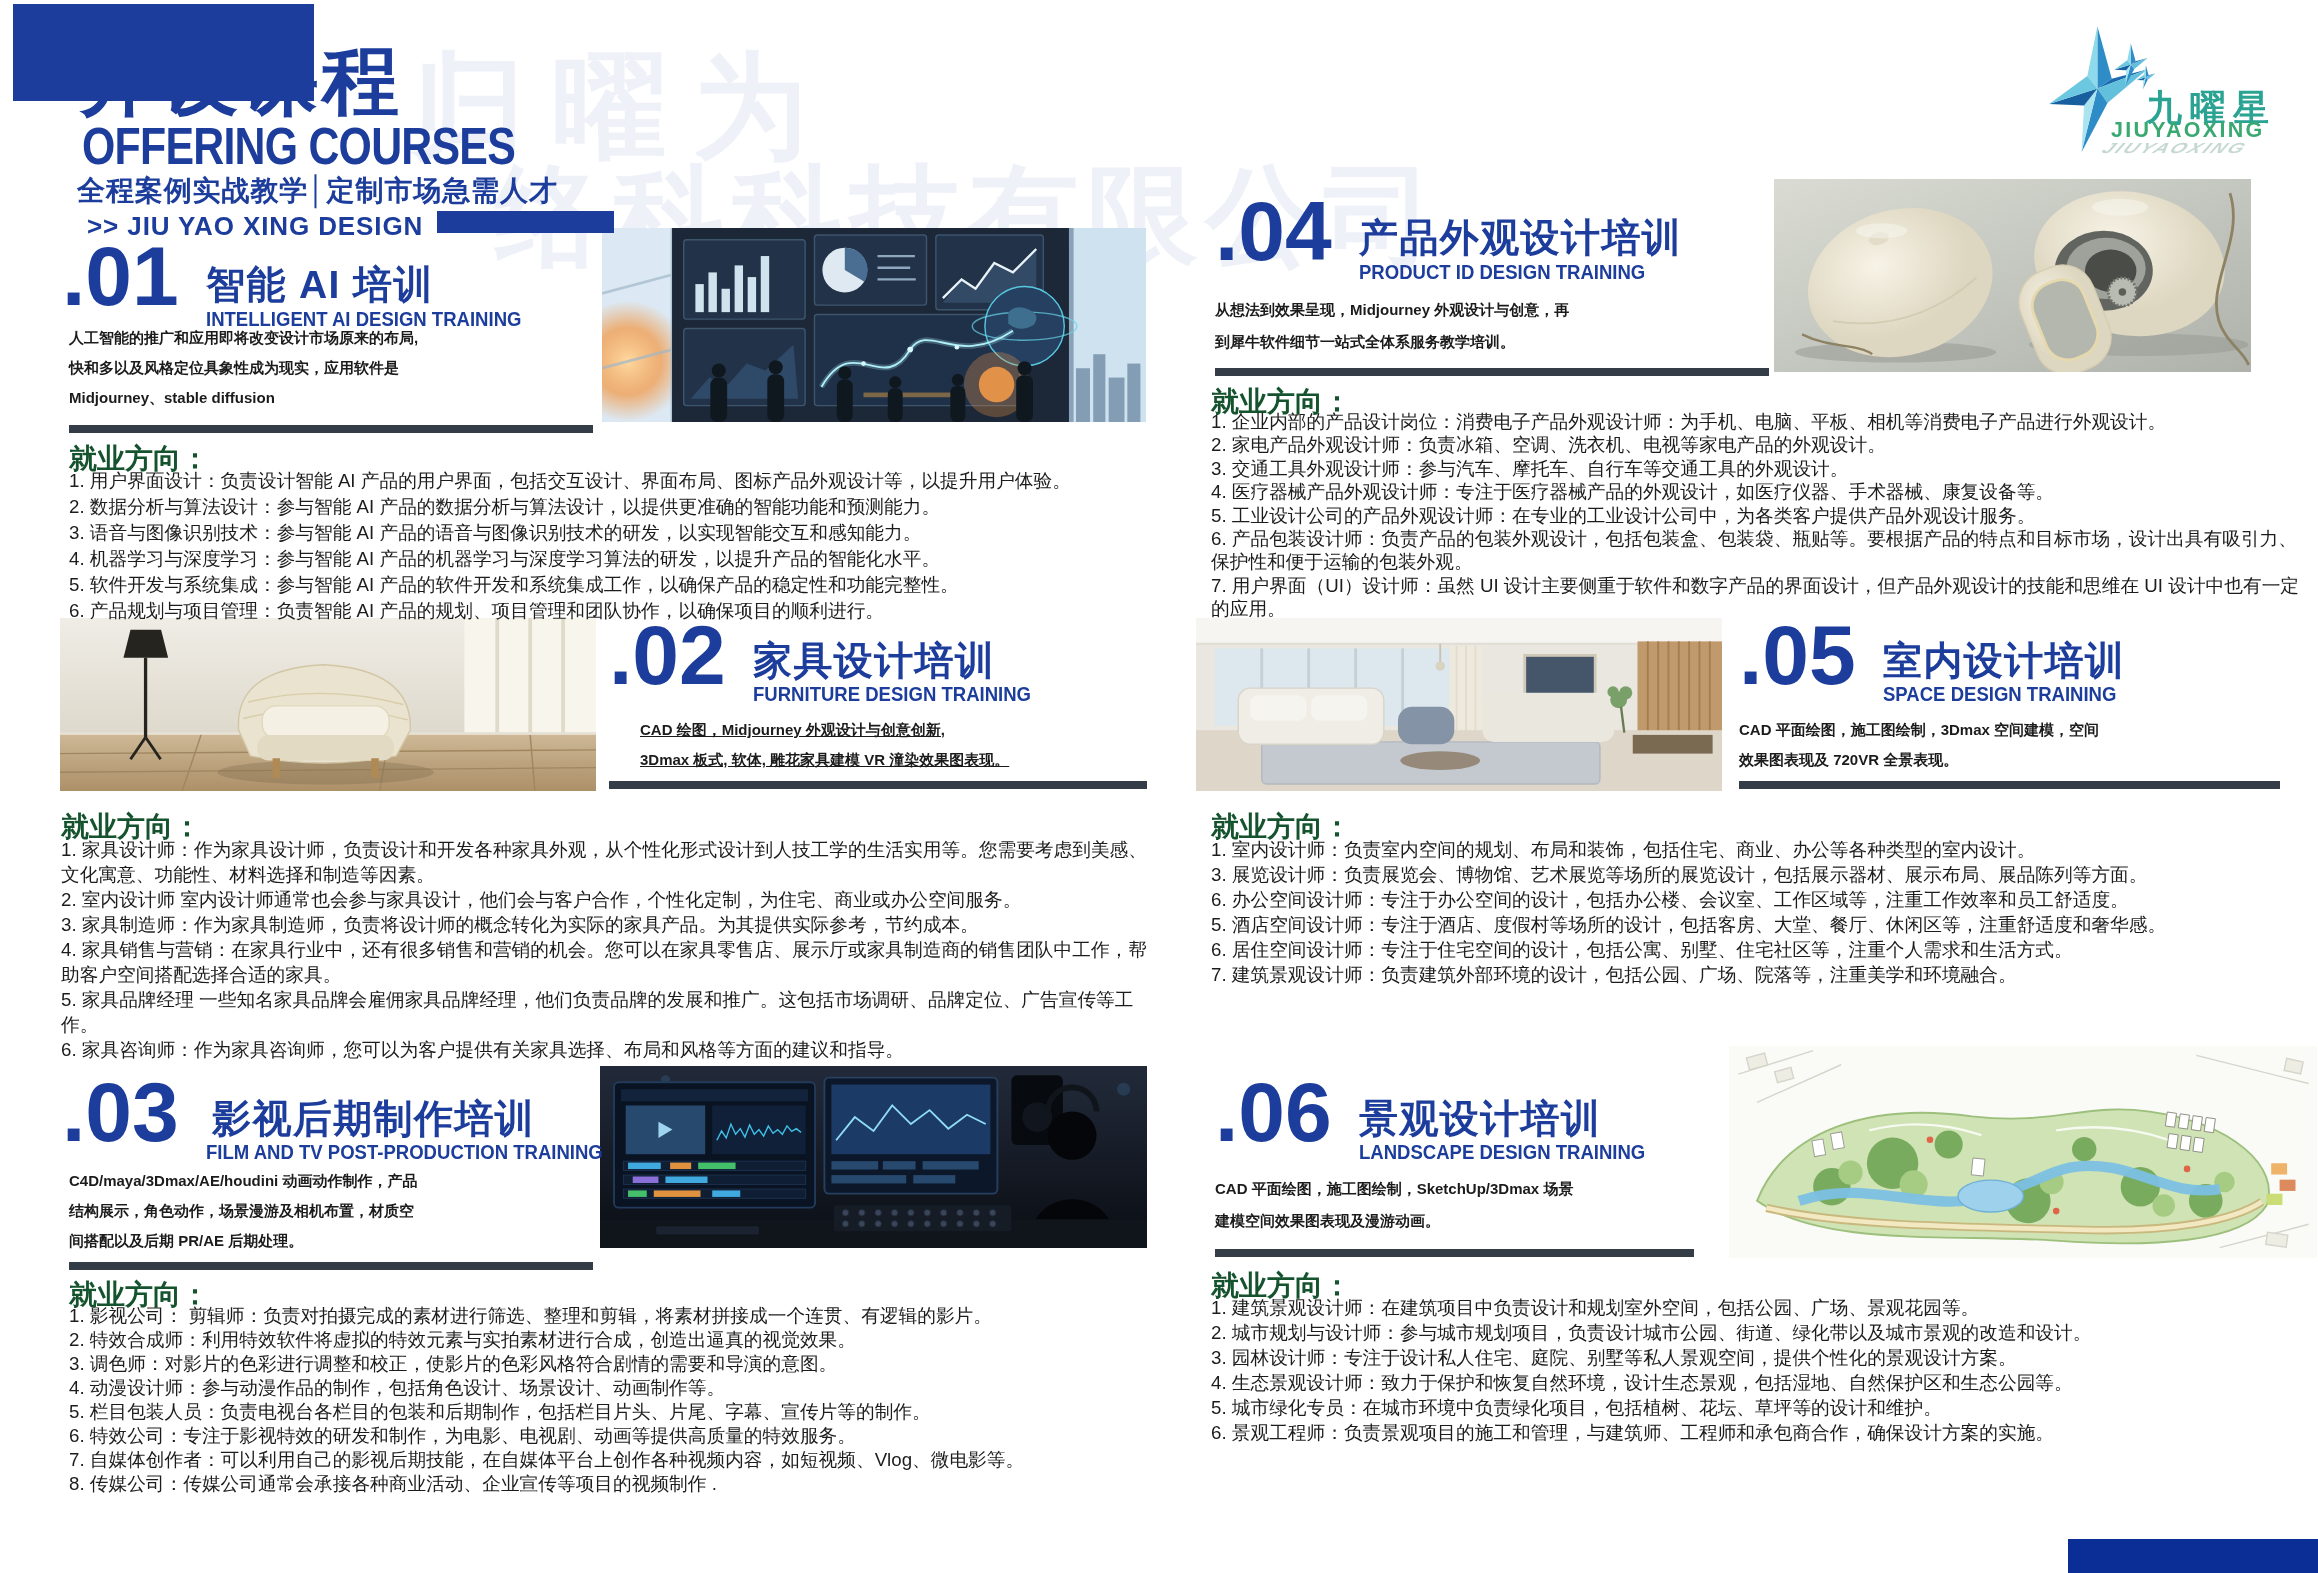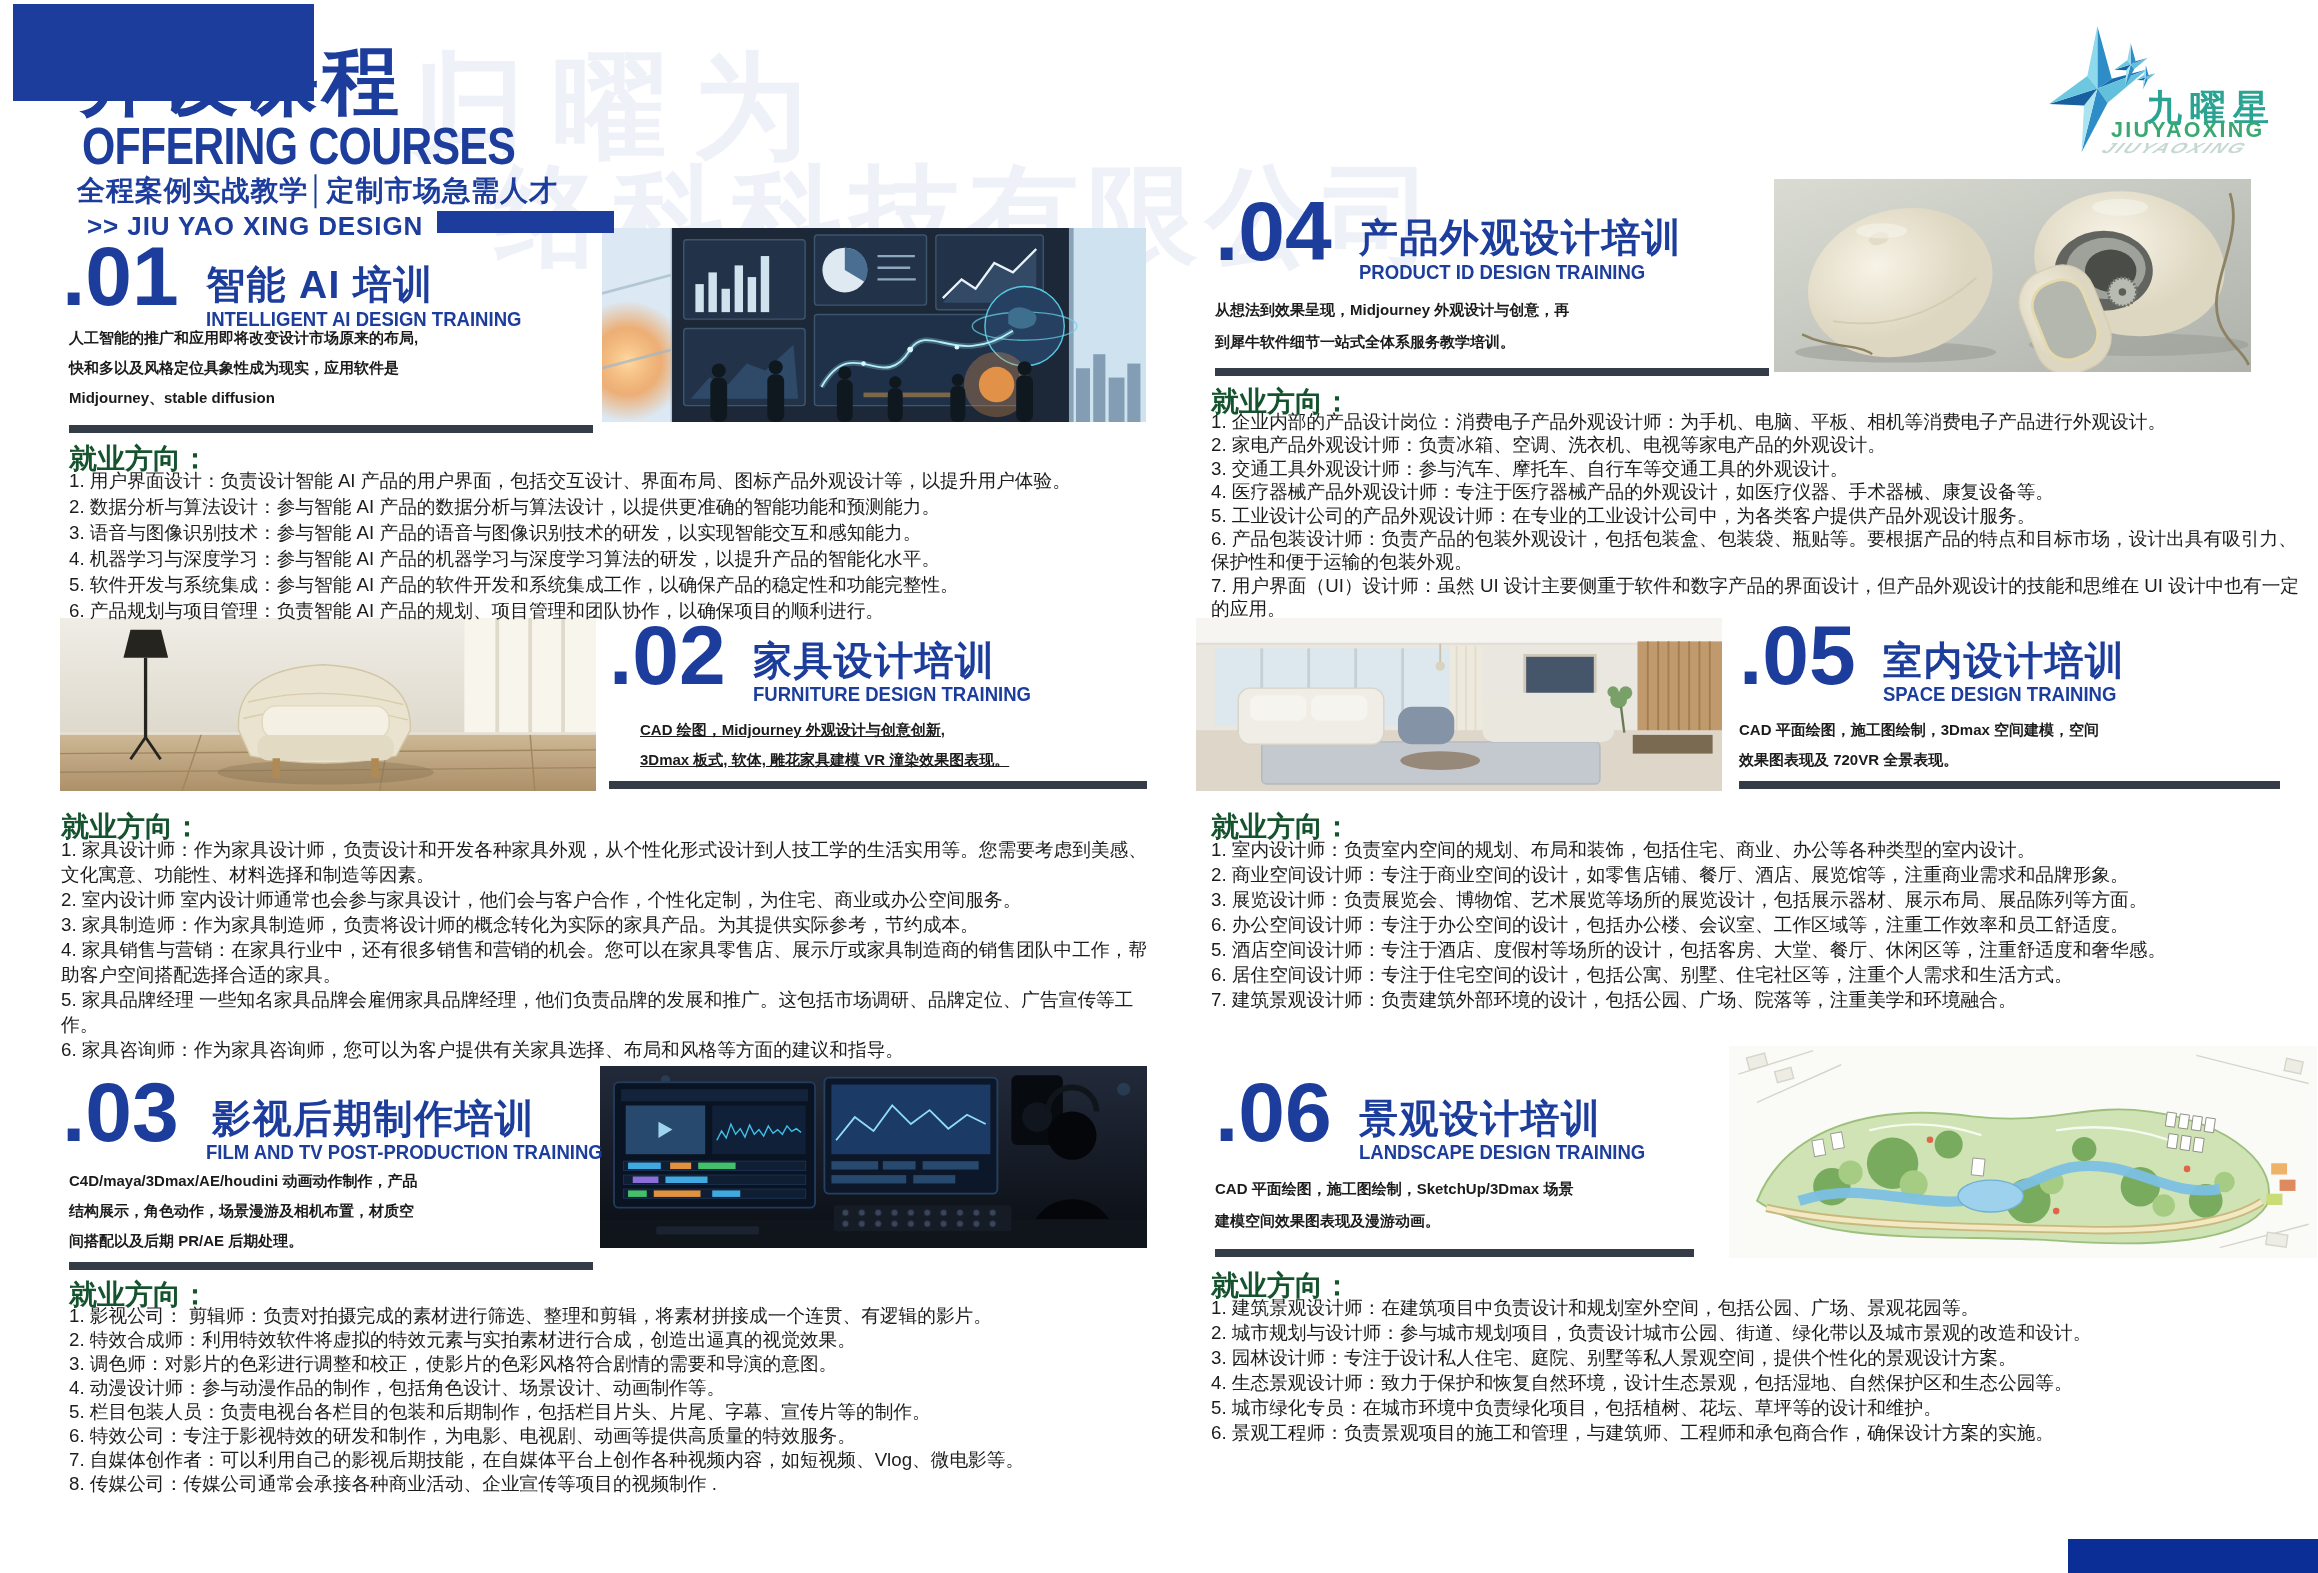--- a/index.html
+++ b/index.html
@@ -442,21 +442,20 @@
   <div class="sec-cn" style="left:1883px;top:634px;">室内设计培训</div>
   <div class="sec-en" style="left:1883px;top:682px;">SPACE DESIGN TRAINING</div>
   <div class="para" style="left:1739px;top:715px;width:551px;line-height:30px;">
       <div class="pline">CAD 平面绘图，施工图绘制，3Dmax 空间建模，空间</div>
       <div class="pline">效果图表现及 720VR 全景表现。</div>
     </div>
   <div class="rule" style="left:1739px;top:781px;width:541px;"></div>
   <div class="jobs-label" style="left:1211px;top:808px;">就业方向：</div>
   <div class="jobs" style="left:1211px;top:837px;width:1103px;line-height:25px;">
       <div class="job">1. 室内设计师：负责室内空间的规划、布局和装饰，包括住宅、商业、办公等各种类型的室内设计。</div>
-      <div class="job">2. 商业空间设计师：专注于商业空间的设计，如零售店铺、餐厅、酒店、展览馆等，注重商业需求和品牌形象。</div>
       <div class="job">3. 展览设计师：负责展览会、博物馆、艺术展览等场所的展览设计，包括展示器材、展示布局、展品陈列等方面。</div>
       <div class="job">6. 办公空间设计师：专注于办公空间的设计，包括办公楼、会议室、工作区域等，注重工作效率和员工舒适度。</div>
       <div class="job">5. 酒店空间设计师：专注于酒店、度假村等场所的设计，包括客房、大堂、餐厅、休闲区等，注重舒适度和奢华感。</div>
       <div class="job">6. 居住空间设计师：专注于住宅空间的设计，包括公寓、别墅、住宅社区等，注重个人需求和生活方式。</div>
       <div class="job">7. 建筑景观设计师：负责建筑外部环境的设计，包括公园、广场、院落等，注重美学和环境融合。</div>
     </div>
 
   <div class="sec-num" style="left:1215px;top:1070px;">.06</div>
   <div class="sec-cn" style="left:1359px;top:1092px;">景观设计培训</div>
   <div class="sec-en" style="left:1359px;top:1140px;">LANDSCAPE DESIGN TRAINING</div>

